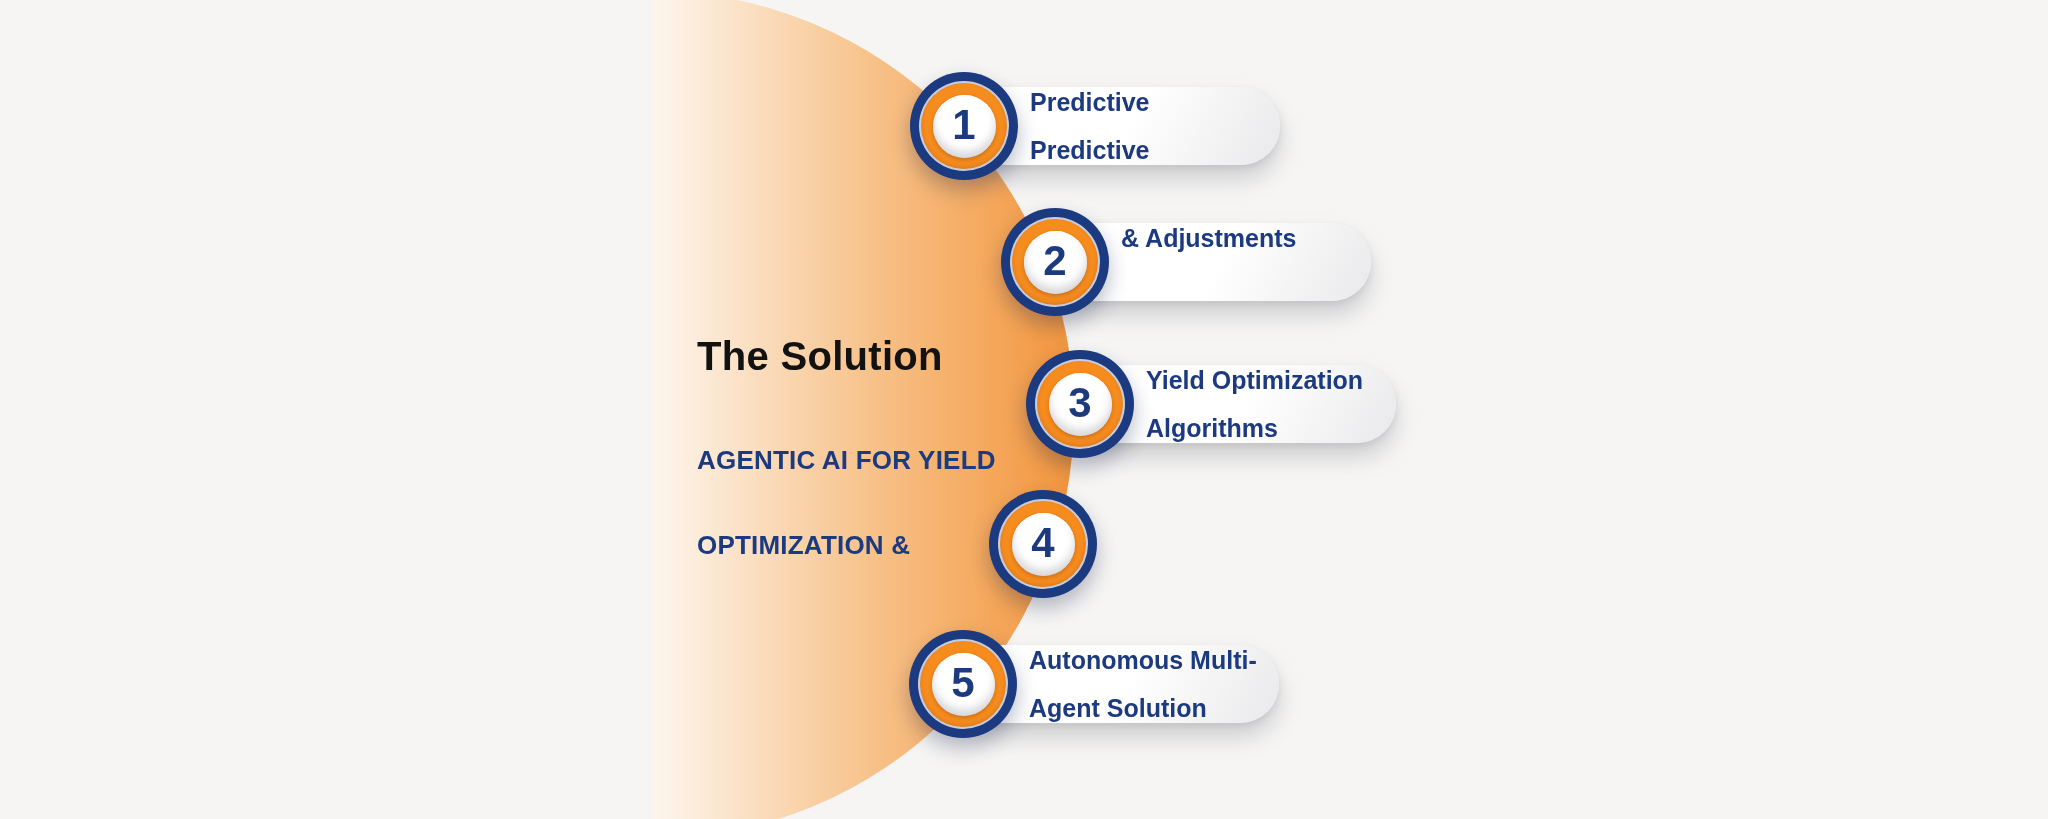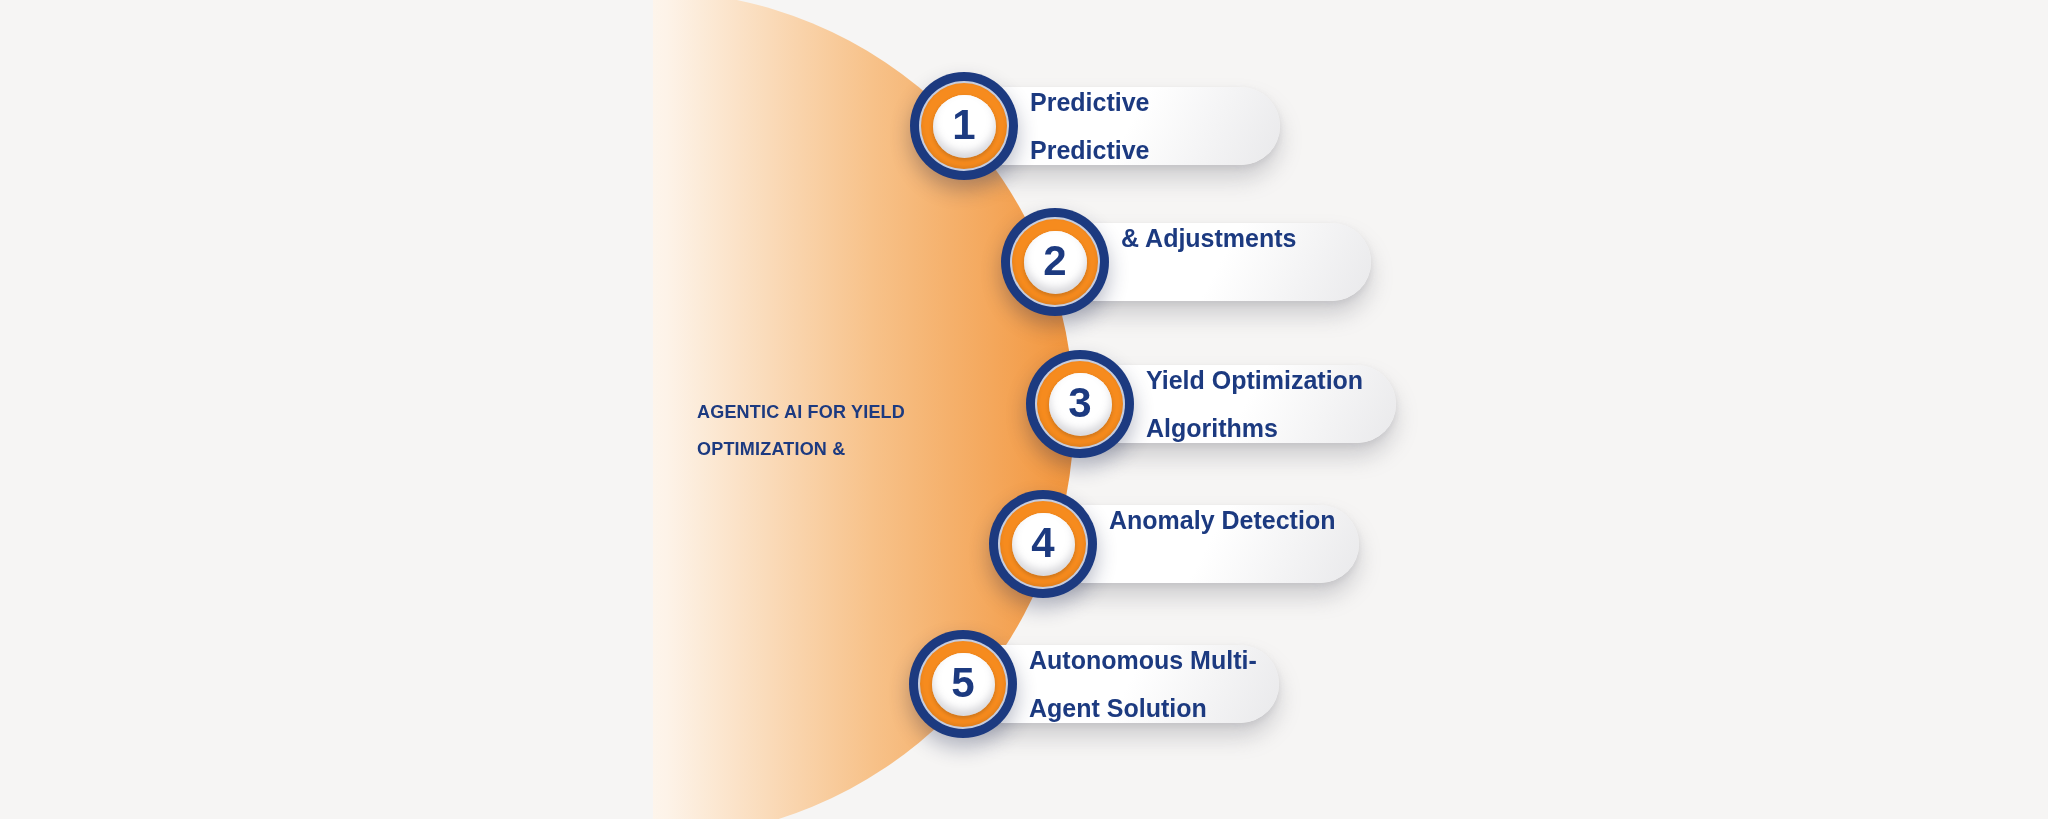--- a/index.html
+++ b/index.html
@@ -28,22 +28,22 @@
   }
 
   
   .title {
     position:absolute; left:697px; top:334px;
     font-size:40px; font-weight:700; letter-spacing:0.3px;
     color:var(--ink, #121212); white-space:nowrap;
   }
   .subtitle { position:absolute; left:697px; top:394px; }
   .subtitle-line {
-    font-size:18px; font-weight:700; line-height:37px;
-    color:var(--navy, #1c3a80); white-space:nowrap; letter-spacing:0.2px;
+    font-size:26px; font-weight:700; line-height:37px;
+    color:var(--navy, #1c3a80); white-space:nowrap; letter-spacing:0.2px;margin-top:48px;
   }
 
   
   .row { position:absolute; width:390px; height:110px; }
   .r1 { left:910px;  top:72px;  }
   .r2 { left:1001px; top:208px; }
   .r3 { left:1026px; top:350px; }
   .r4 { left:989px;  top:490px; }
   .r5 { left:909px;  top:630px; }
 
@@ -88,20 +88,21 @@
 </style>
 </head>
 <body>
 
 <div class="stage">
 
   <div class="arc-clip">
     <div class="arc"></div>
   </div>
 
+  <div class="title">The Solution</div>
 
   <div class="subtitle">
     <div class="subtitle-line">AGENTIC AI FOR YIELD</div>
     <div class="subtitle-line">OPTIMIZATION &amp;</div>
   </div>
 
   <div class="row r1">
     <div class="pill">
       <span class="pill-line">Predictive</span>
       <span class="pill-line">Predictive</span>
@@ -136,24 +137,20 @@
     <div class="badge">
       <div class="badge-ring">
         <div class="badge-core">
           <span class="badge-num">3</span>
         </div>
       </div>
     </div>
   </div>
 
   <div class="row r4">
-    <div class="pill">
-      <span class="pill-line">Anomaly Detection</span>
-
-    </div>
     <div class="badge">
       <div class="badge-ring">
         <div class="badge-core">
           <span class="badge-num">4</span>
         </div>
       </div>
     </div>
   </div>
 
   <div class="row r5">

